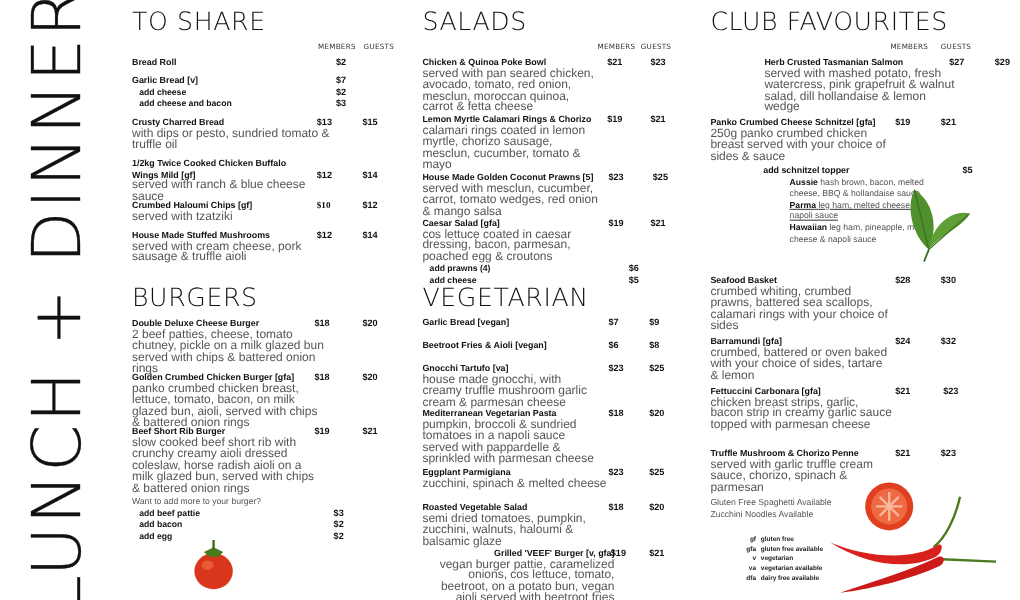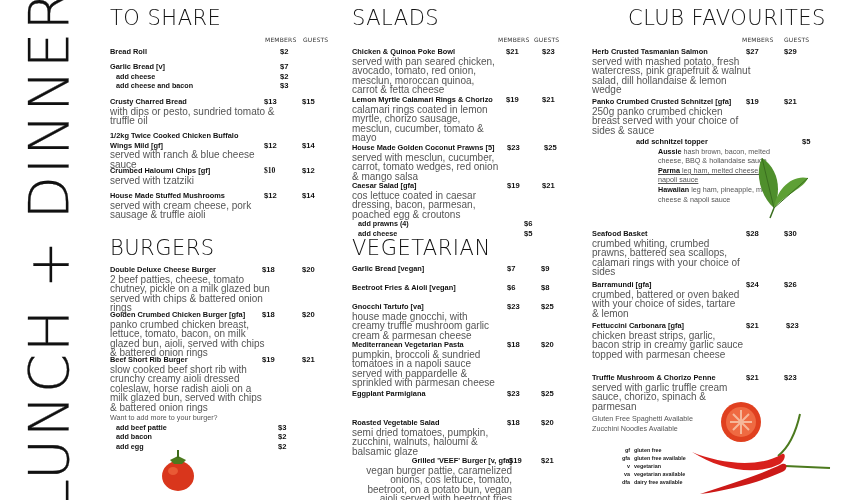--- a/index.html
+++ b/index.html
@@ -178,50 +178,51 @@
     <span class="price" style="left:189px;">$25</span>
   </div>
   <div class="item" style="top:340px; width:150px;">
     <span class="name">Mediterranean Vegetarian Pasta</span>
     <span class="desc">pumpkin, broccoli &amp; sundried tomatoes in a napoli sauce served with pappardelle &amp; sprinkled with parmesan cheese</span>
     <span class="price" style="left:155px;">$18</span>
     <span class="price" style="left:189px;">$20</span>
   </div>
   <div class="item" style="top:389px;">
     <span class="name">Eggplant Parmigiana</span>
+    <span class="desc">zucchini, spinach &amp; melted cheese</span>
     <span class="price" style="left:155px;">$23</span>
     <span class="price" style="left:189px;">$25</span>
   </div>
   <div class="item" style="top:418px; width:150px;">
     <span class="name">Roasted Vegetable Salad</span>
     <span class="desc">semi dried tomatoes, pumpkin, zucchini, walnuts, haloumi &amp; balsamic glaze</span>
     <span class="price" style="left:155px;">$18</span>
     <span class="price" style="left:189px;">$20</span>
   </div>
   <div class="item" style="top:456px; width:160px;text-align:right;">
     <span class="name">Grilled 'VEEF' Burger [v, gfa]</span>
     <span class="desc">vegan burger pattie, caramelized onions, cos lettuce, tomato, beetroot, on a potato bun, vegan aioli served with beetroot fries</span>
     <span class="price" style="left:157px;">$19</span>
     <span class="price" style="left:189px;">$21</span>
   </div>
 </div>
 
 <div class="col col3">
-  <div class="sec-title" style="top:8px;margin-left:36px;">CLUB FAVOURITES</div>
+  <div class="sec-title" style="top:8px;">CLUB FAVOURITES</div>
   <div class="hdr" style="left:150px; top:36px;">MEMBERS</div>
   <div class="hdr" style="left:192px; top:36px;">GUESTS</div>
 
-  <div class="item" style="top:47px; width:160px;">
+  <div class="item" style="top:47px; width:160px;margin-left:45px;">
     <span class="name">Herb Crusted Tasmanian Salmon</span>
     <span class="desc">served with mashed potato, fresh watercress, pink grapefruit &amp; walnut salad, dill hollandaise &amp; lemon wedge</span>
     <span class="price" style="left:154px;">$27</span>
     <span class="price" style="left:192px;">$29</span>
   </div>
   <div class="item" style="top:97px; width:150px;">
-    <span class="name" style="width:160px;">Panko Crumbed Crusted Schnitzel [gfa]</span>
+    <span class="name" style="width:160px;">Panko Crumbed Cheese Schnitzel [gfa]</span>
     <span class="desc">250g panko crumbed chicken breast served with your choice of sides &amp; sauce</span>
     <span class="price" style="left:154px;">$19</span>
     <span class="price" style="left:192px;">$21</span>
   </div>
 
   <div class="item" style="top:137px; width:180px;margin-left:36px;">
     <span class="name" style="padding-left:8px;">add schnitzel topper</span>
     <span class="price" style="left:174px;">$5</span>
     <span class="topper-line" style="padding-left:30px; width:150px;"><b>Aussie</b> <span>hash brown, bacon, melted cheese, BBQ &amp; hollandaise sauce</span></span>
     <span class="topper-line" style="padding-left:30px; width:150px;text-decoration:underline;"><b>Parma</b> <span>leg ham, melted cheese &amp; napoli sauce</span></span>
@@ -231,21 +232,21 @@
   <div class="item" style="top:229px; width:150px;">
     <span class="name">Seafood Basket</span>
     <span class="desc">crumbed whiting, crumbed prawns, battered sea scallops, calamari rings with your choice of sides</span>
     <span class="price" style="left:154px;">$28</span>
     <span class="price" style="left:192px;text-align:center;">$30</span>
   </div>
   <div class="item" style="top:280px; width:150px;">
     <span class="name">Barramundi [gfa]</span>
     <span class="desc">crumbed, battered or oven baked with your choice of sides, tartare &amp; lemon</span>
     <span class="price" style="left:154px;">$24</span>
-    <span class="price" style="left:192px;">$26</span>
+    <span class="price" style="left:192px;">$32</span>
   </div>
   <div class="item" style="top:321px; width:152px;">
     <span class="name">Fettuccini Carbonara [gfa]</span>
     <span class="desc">chicken breast strips, garlic, bacon strip in creamy garlic sauce topped with parmesan cheese</span>
     <span class="price" style="left:154px;">$21</span>
     <span class="price" style="left:194px;">$23</span>
   </div>
   <div class="item" style="top:373px; width:152px;">
     <span class="name">Truffle Mushroom &amp; Chorizo Penne</span>
     <span class="desc">served with garlic truffle cream sauce, chorizo, spinach &amp; parmesan</span>

